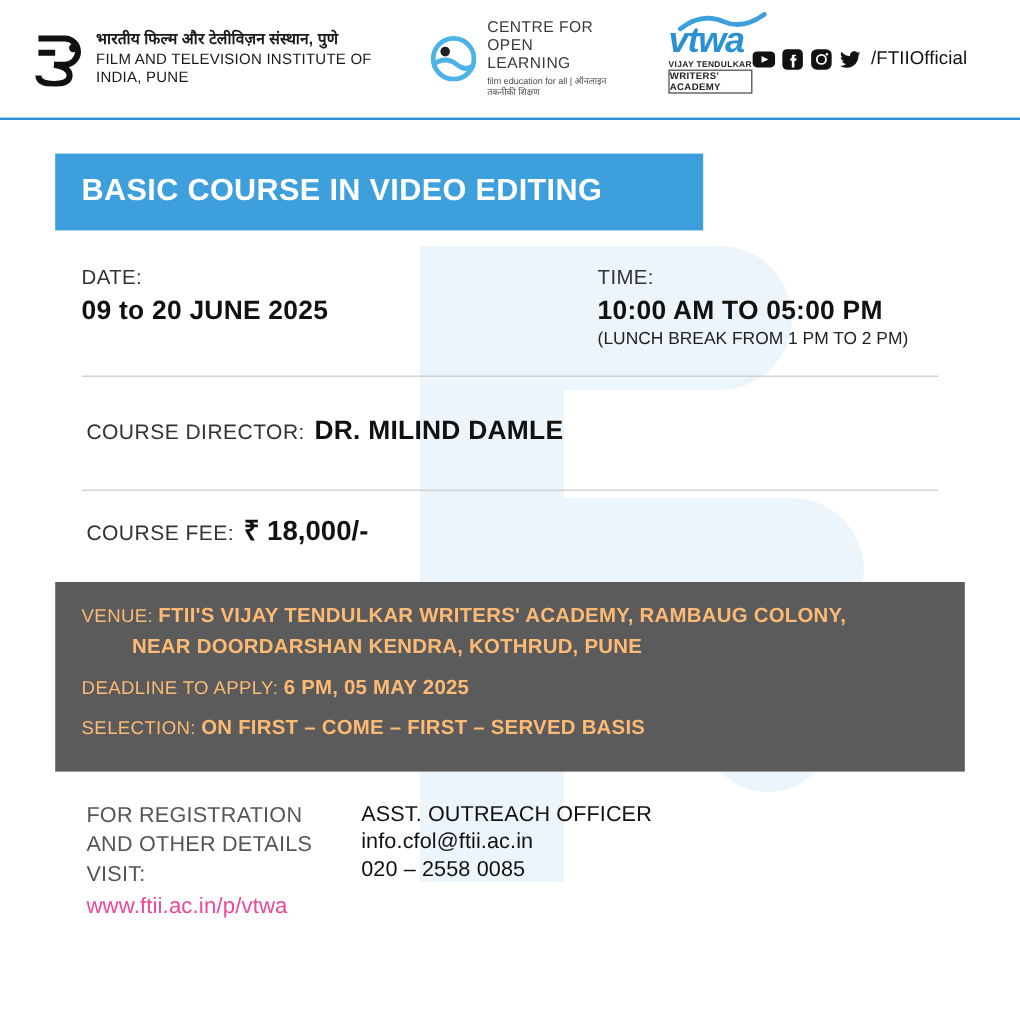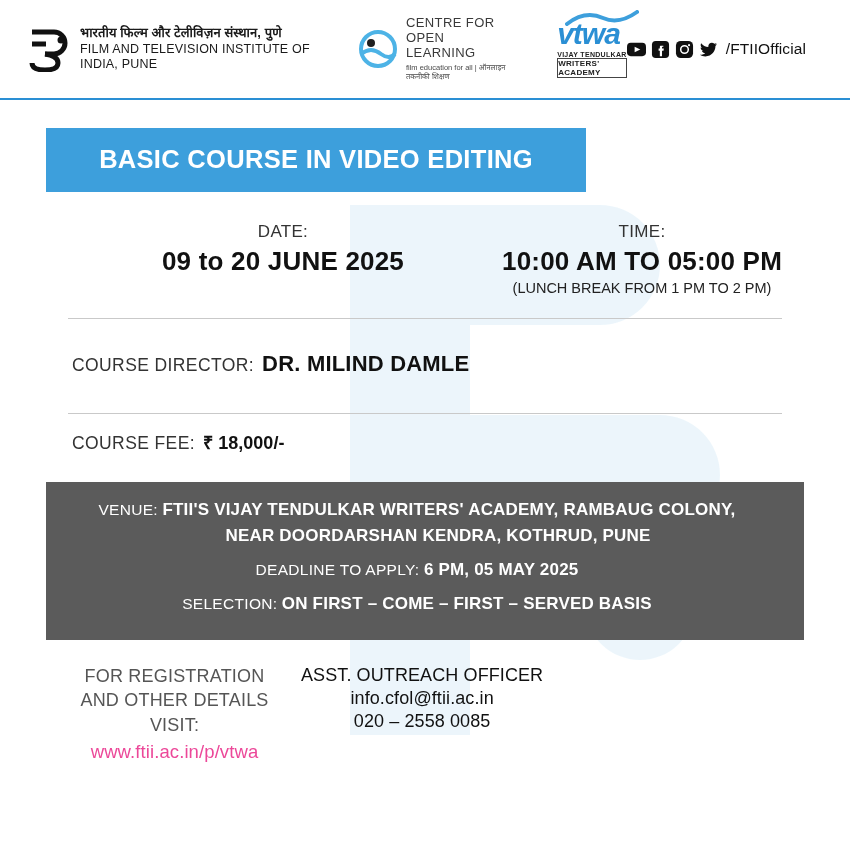--- a/index.html
+++ b/index.html
@@ -53,52 +53,52 @@
   .vtwa-swoosh { position:absolute; left: 8px; top: -9px; width: 74px; height: 18px; }
   .vtwa-sub1 { font-size: 7px; color: #222; font-weight: bold; letter-spacing: .3px; margin-top: 2px; }
   .vtwa-sub2 { font-size: 8px; color: #222; font-weight: bold; letter-spacing: .3px; }
   .vtwa-box { border: 1px solid #444; display:inline-block; padding: 0 0; }
 
   .social { margin-left: auto; display: flex; align-items: center; gap: 5px; padding-right: 16px; }
   .soc-icon { width: 19px; height: 19px; display:inline-flex; align-items:center; justify-content:center; }
   .handle { font-size: 15.5px; color: #111; margin-left: 3px; letter-spacing: .1px; }
 
   
-  .body { position: relative; z-index: 2; padding: 28px 46px 0 46px; text-align: center; }
+  .body { position: relative; z-index: 2; padding: 28px 46px 0 46px; }
 
   .title-bar {
     background: #3d9fdc;
     width: 540px;
     padding: 17px 22px 18px 22px;
     margin-bottom: 30px;
   }
   .title-bar h1 {
     color: #fff;
     font-size: 25.5px;
     font-weight: bold;
     letter-spacing: .3px;
   }
 
   .row-dt { display: flex; padding: 0 18px 0 22px; }
   .col-date { width: 430px; }
   .col-time { flex: 1; }
   .lbl { font-size: 17px; color: #333; letter-spacing: .3px; }
-  .val { font-size: 26px; color: #111; font-weight: bold; letter-spacing: .2px; margin-top: 4px; }
+  .val { font-size: 22px; color: #111; font-weight: bold; letter-spacing: .2px; margin-top: 4px; }
   .sub { font-size: 14.5px; color: #222; margin-top: 3px; }
 
   .hr { height: 1px; background: #c9c9c9; margin: 22px 22px 0 22px; }
 
   .row-inline { display: flex; align-items: baseline; padding: 16px 22px 14px 26px; gap: 8px; }
   .row-inline .lbl { font-size: 17.5px; color: #333; letter-spacing: .4px; }
   .row-inline .val { font-size: 22px; margin-top: 16px; }
-  .fee-val { font-size: 18px; font-weight: bold; color: #111; }
+  .fee-val { font-size: 23px; font-weight: bold; color: #111; }
 
   .dark {
     background: #5b5b5b;
-    color: #ffffff;
+    color: #fdba74;
     margin: 14px 0 0 0;
     padding: 18px 38px 20px 22px;
   }
   .dark .line { margin-bottom: 6px; }
   .d-lbl { font-size: 15.5px; letter-spacing: .3px; }
   .d-val { font-size: 17px; font-weight: bold; letter-spacing: .2px; }
   .venue-l2 { font-size: 17px; font-weight: bold; margin-left: 42px; letter-spacing: .2px; }
   .gap { margin-top: 14px; }
 
   .footer { display: flex; padding: 24px 24px 0 26px; }

